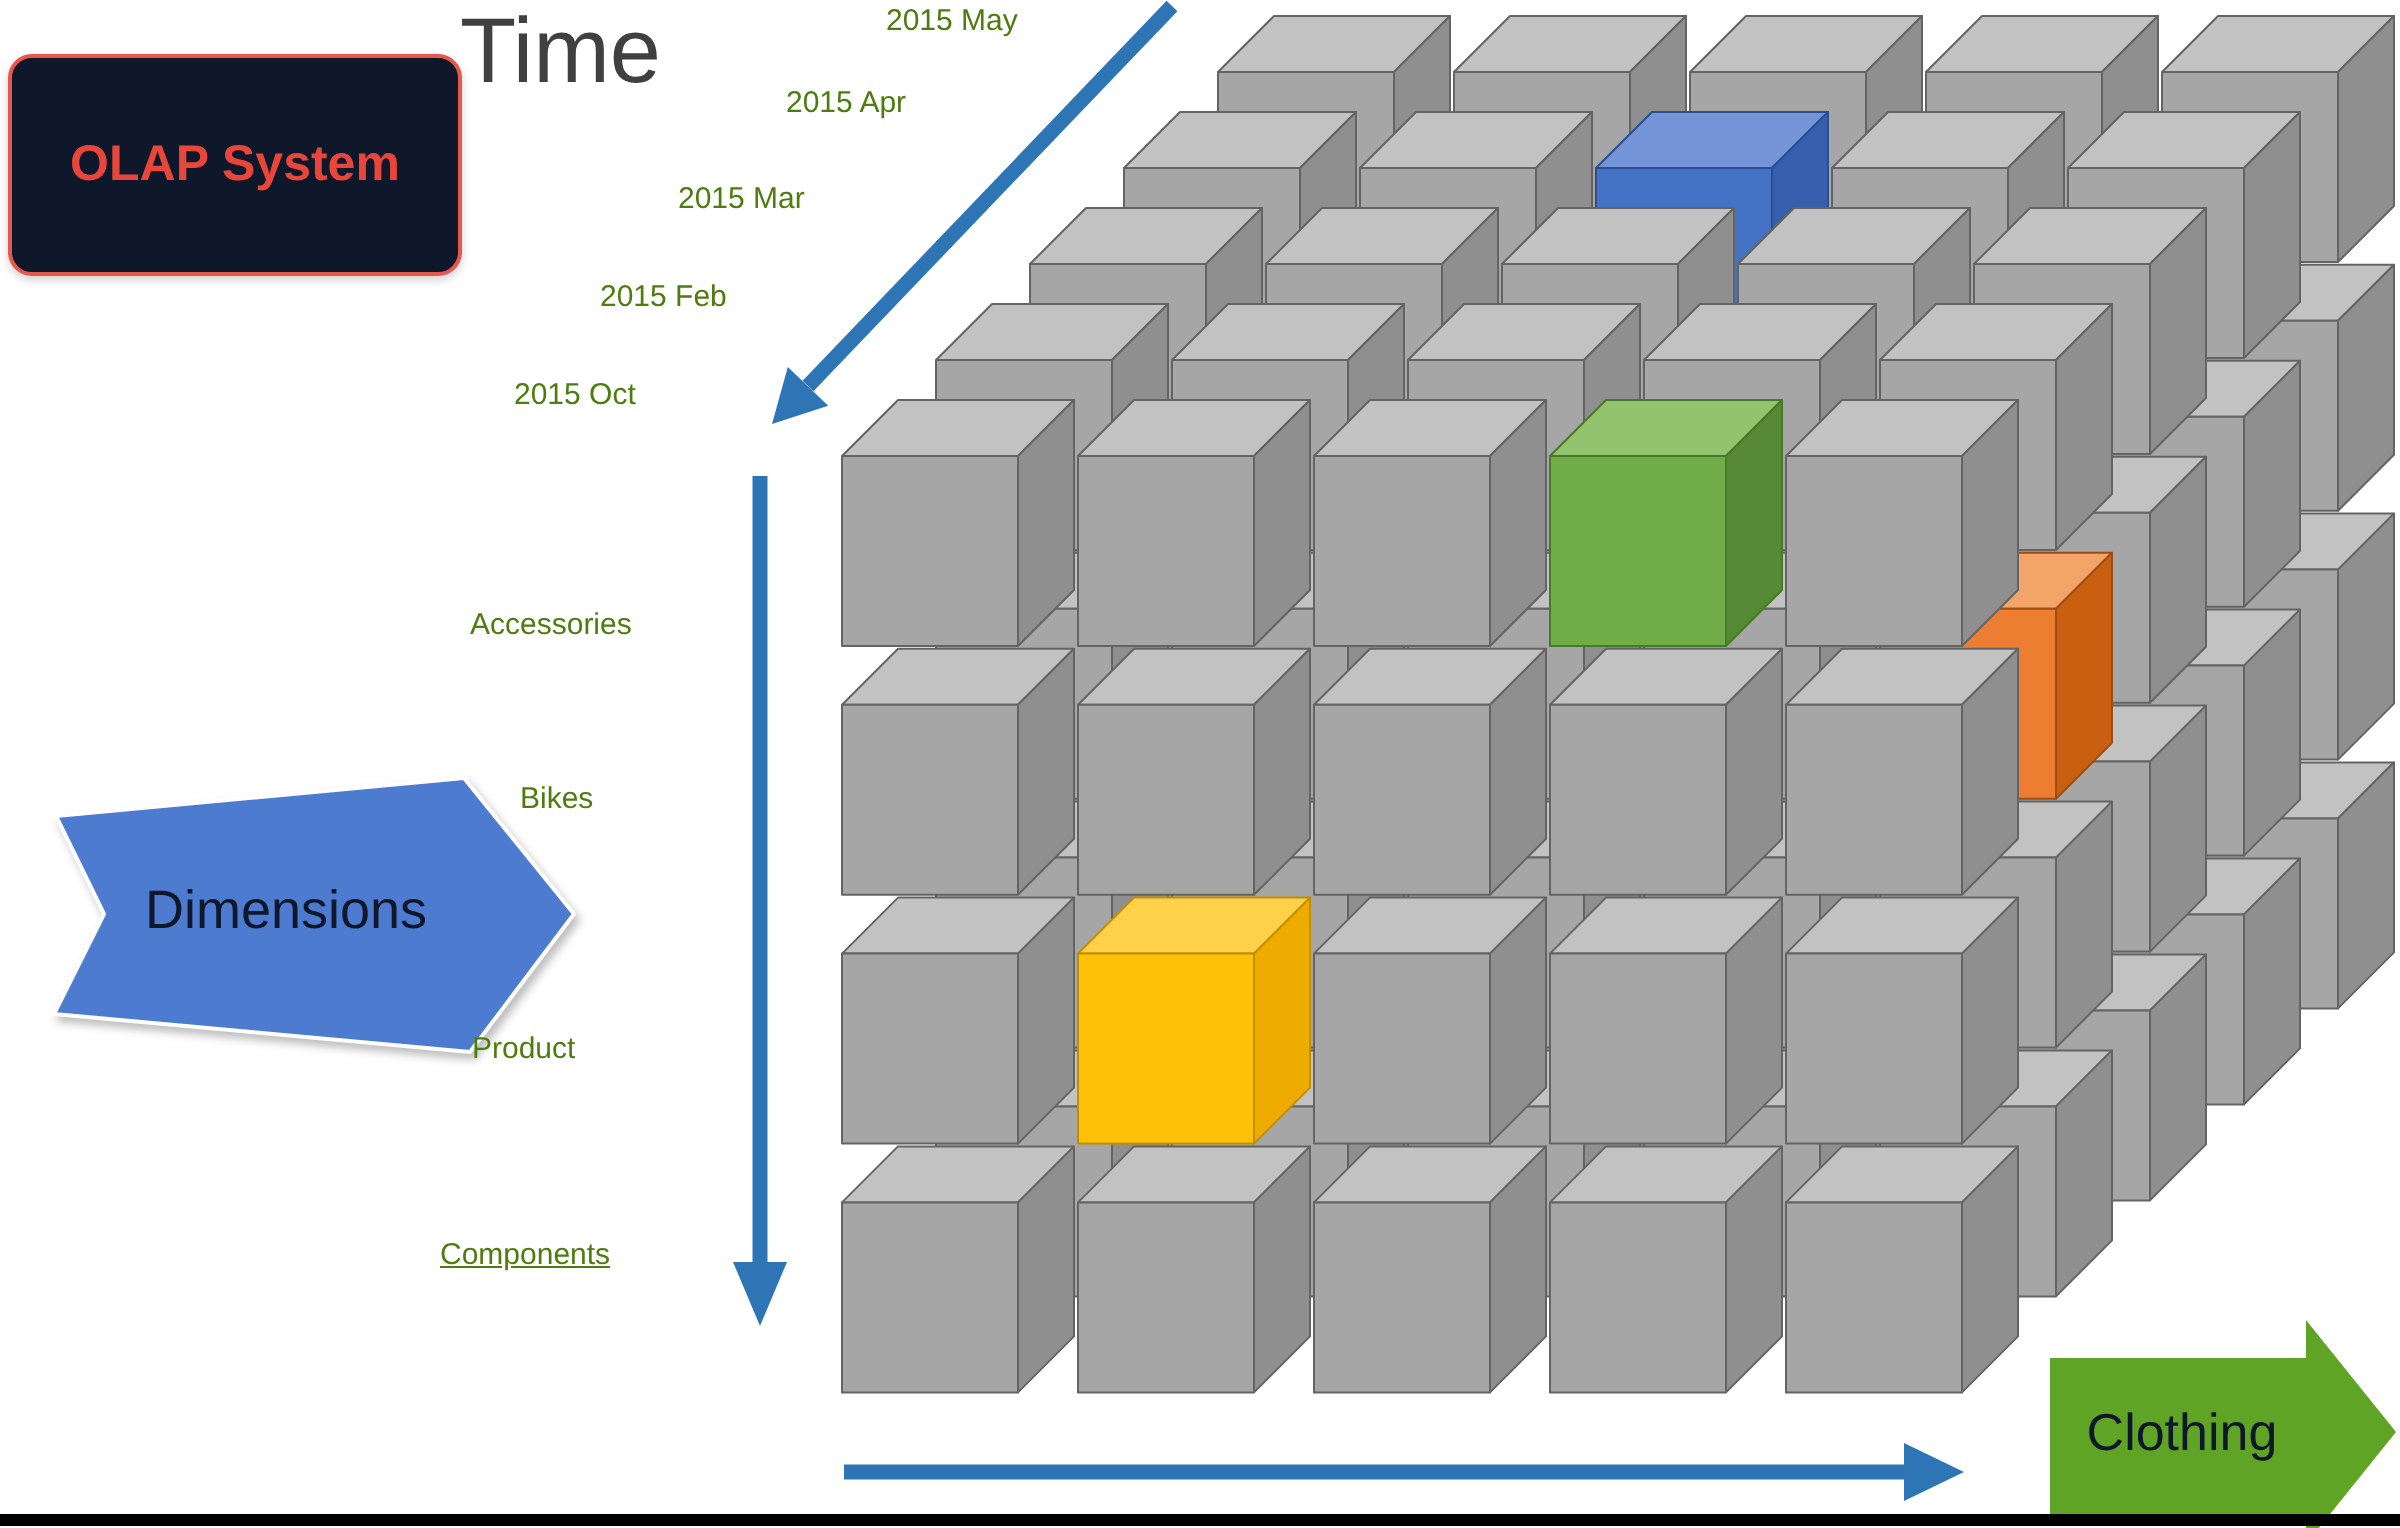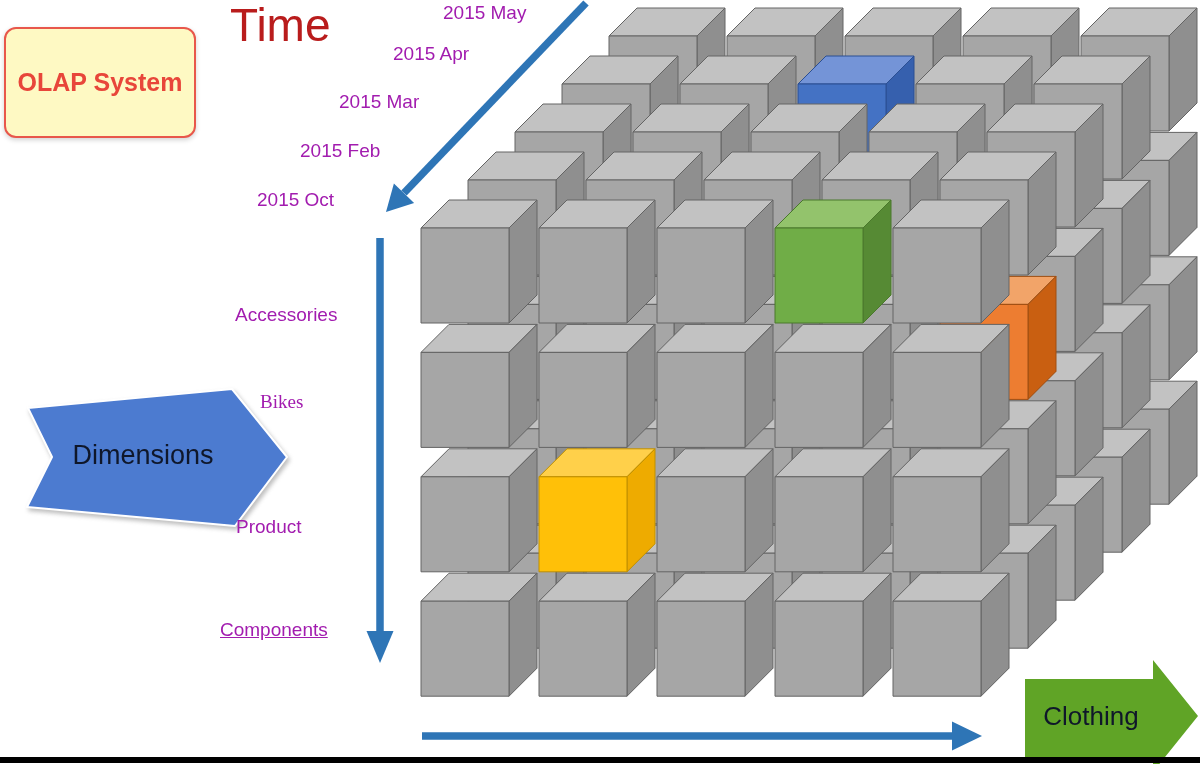--- a/index.html
+++ b/index.html
@@ -2,26 +2,26 @@
 <html><head>
 <meta charset="utf-8">
 <style>
   html,body{margin:0;padding:0;background:#ffffff;}
   #stage{
     position:relative;width:1200px;height:764px;overflow:hidden;background:#ffffff;
     font-family:"Liberation Sans", sans-serif;
   }
   #scene{position:absolute;left:0;top:0;}
   .txt{position:absolute;white-space:nowrap;}
-  .big-title{font-size:46px;color:#b91c1c;font-weight:400;letter-spacing:0px;line-height:1;}
-  .axis-label{font-size:19px;color:#a21caf;line-height:1;}
+  .big-title{font-size:46px;color:#404040;font-weight:400;letter-spacing:0px;line-height:1;}
+  .axis-label{font-size:15px;color:#4d7c0f;line-height:1;}
   .arrow-label{color:#0f172a;text-align:center;line-height:1;}
   #olap-box{
-    position:absolute;left:4px;top:27px;width:192px;height:111px;box-sizing:border-box;
-    border:2.5px solid #e8574b;border-radius:12px;background:#fef9c3;
+    position:absolute;left:4px;top:27px;width:227px;height:111px;box-sizing:border-box;
+    border:2.5px solid #e8574b;border-radius:12px;background:#0f172a;
     display:flex;align-items:center;justify-content:center;
     box-shadow:0 2px 5px rgba(0,0,0,0.18);
   }
   #olap-box .box-label{font-size:25px;font-weight:bold;color:#e8463a;}
   .dim-arrow{filter:drop-shadow(2px 3px 2px rgba(110,110,110,0.45));}
   #bottom-bar{position:absolute;left:0;top:757px;width:1200px;height:6px;background:#000000;}
   #dimensions-label{left:40px;top:442px;width:206px;font-size:27px;}
   #measures-label{left:1027px;top:703px;width:128px;font-size:26px;}
 </style>
 </head>
@@ -560,21 +560,21 @@
 
   <div class="txt big-title" style="left:230px;top:2px;">Time</div>
 
   <div class="txt axis-label" style="left:443px;top:3px;">2015 May</div>
   <div class="txt axis-label" style="left:393px;top:44px;">2015 Apr</div>
   <div class="txt axis-label" style="left:339px;top:92px;">2015 Mar</div>
   <div class="txt axis-label" style="left:300px;top:141px;">2015 Feb</div>
   <div class="txt axis-label" style="left:257px;top:190px;">2015 Oct</div>
 
   <div class="txt axis-label" style="left:235px;top:274px;margin-top:31px;">Accessories</div>
-  <div class="txt axis-label" style="left:260px;top:392px;font-family:Liberation Serif, serif;">Bikes</div>
+  <div class="txt axis-label" style="left:260px;top:392px;">Bikes</div>
   <div class="txt axis-label" style="left:236px;top:517px;">Product</div>
   <div class="txt axis-label" style="left:220px;top:620px;text-decoration:underline;">Components</div>
 
   <div id="dimensions-label" class="txt arrow-label">Dimensions</div>
   <div id="measures-label" class="txt arrow-label">Clothing</div>
 
   <div id="bottom-bar"></div>
 </div>
 
 </body></html>

